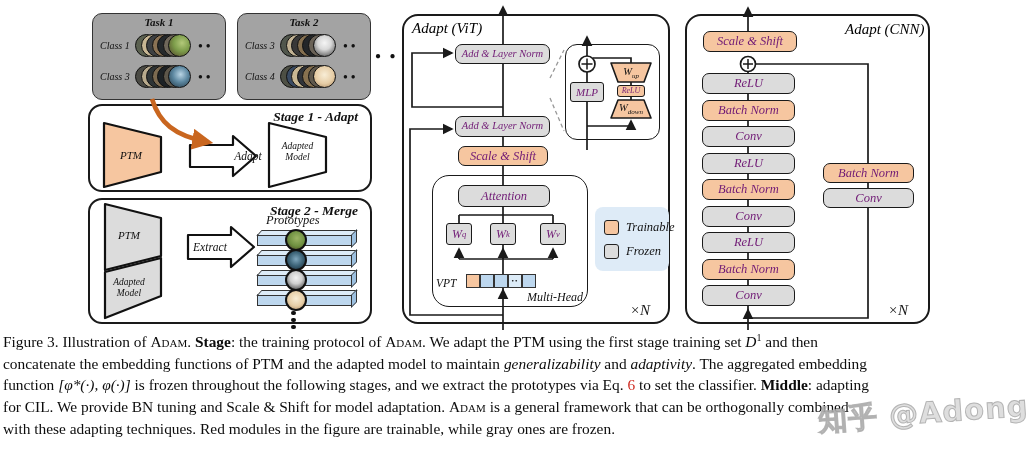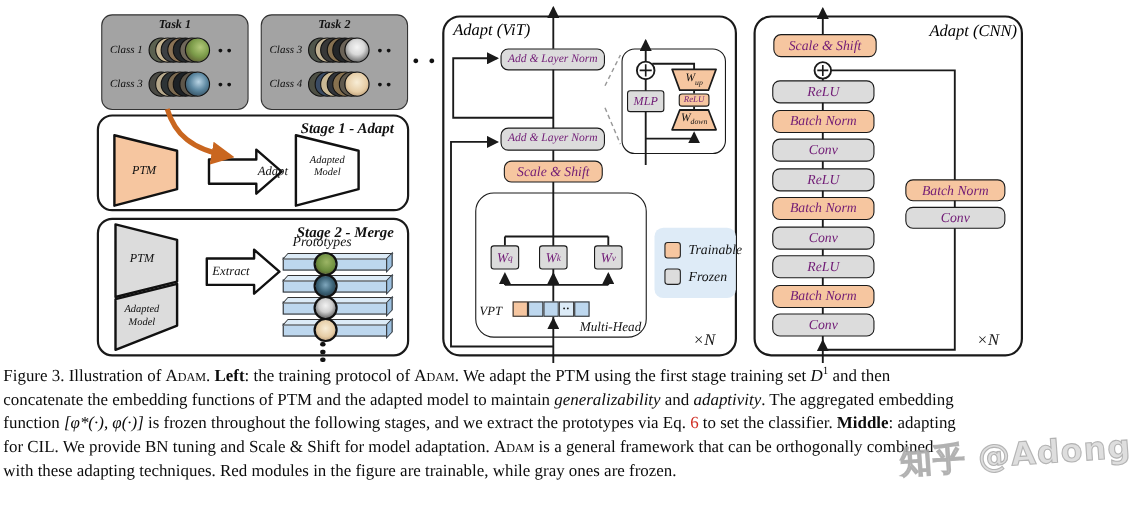--- a/index.html
+++ b/index.html
@@ -241,20 +241,21 @@
     </div>
 
   <div class="panel" style="left:402px;top:14px;width:268px;height:310px;"></div>
   <div class="panel-title" style="left:412px;top:20px;">Adapt (ViT)</div>
 
   <div class="box t-gr" style="left:455px;top:44px;width:95px;height:20px;font-size:10.5px;">Add &amp; Layer Norm</div>
   <div class="box t-gr" style="left:455px;top:116px;width:95px;height:21px;font-size:10.5px;">Add &amp; Layer Norm</div>
   <div class="box t-or" style="left:458px;top:146px;width:90px;height:20px;font-size:12.5px;">Scale &amp; Shift</div>
 
   <div id="mh-box"></div>
+  <div class="box t-gr" style="left:458px;top:185px;width:92px;height:22px;font-size:12.5px;">Attention</div>
   <div class="box t-gr sq wbox" style="left:446px;top:223px;">
     <span>W</span>
       <sub>q</sub>
     </div>
   <div class="box t-gr sq wbox" style="left:490px;top:223px;">
     <span>W</span>
       <sub>k</sub>
     </div>
   <div class="box t-gr sq wbox" style="left:540px;top:223px;">
     <span>W</span>
@@ -304,21 +305,21 @@
       <div class="box t-gr" style="left: 702px; top: 206px; width: 93px; height: 21px; font-size: 12.5px;">Conv</div>
       <div class="box t-gr" style="left: 702px; top: 232px; width: 93px; height: 21px; font-size: 12.5px;">ReLU</div>
       <div class="box t-or" style="left: 702px; top: 259px; width: 93px; height: 21px; font-size: 12.5px;">Batch Norm</div>
       <div class="box t-gr" style="left: 702px; top: 285px; width: 93px; height: 21px; font-size: 12.5px;">Conv</div>
     </div>
   <div class="box t-or" style="left:823px;top:163px;width:91px;height:20px;font-size:12.5px;">Batch Norm</div>
   <div class="box t-gr" style="left:823px;top:188px;width:91px;height:20px;font-size:12.5px;">Conv</div>
   <div class="xn" style="left:888px;top:302px;">×N</div>
 
   <div id="caption">
-      <div class="cap-line"><span>Figure 3. Illustration of </span><span class="seg-sc">Adam</span><span>. </span><span class="seg-b">Left</span><span>: the training protocol of </span><span class="seg-sc">Adam</span><span>. We adapt the PTM using the first stage training set </span><span class="seg-m">D</span><span class="seg-sup">1</span><span> and then</span></div>
+      <div class="cap-line"><span>Figure 3. Illustration of </span><span class="seg-sc">Adam</span><span>. </span><span class="seg-b">Stage</span><span>: the training protocol of </span><span class="seg-sc">Adam</span><span>. We adapt the PTM using the first stage training set </span><span class="seg-m">D</span><span class="seg-sup">1</span><span> and then</span></div>
       <div class="cap-line"><span>concatenate the embedding functions of PTM and the adapted model to maintain </span><span class="seg-i">generalizability</span><span> and </span><span class="seg-i">adaptivity</span><span>. The aggregated embedding</span></div>
       <div class="cap-line"><span>function </span><span class="seg-m">[φ*(·), φ(·)]</span><span> is frozen throughout the following stages, and we extract the prototypes via Eq. </span><span class="seg-red">6</span><span> to set the classifier. </span><span class="seg-b">Middle</span><span>: adapting</span></div>
       <div class="cap-line"><span>for CIL. We provide BN tuning and Scale &amp; Shift for model adaptation. </span><span class="seg-sc">Adam</span><span> is a general framework that can be orthogonally combined</span></div>
       <div class="cap-line"><span>with these adapting techniques. Red modules in the figure are trainable, while gray ones are frozen.</span></div>
     </div>
 
   <div id="watermark">知乎 @Adong</div>
 </div>
 
 </body></html>

